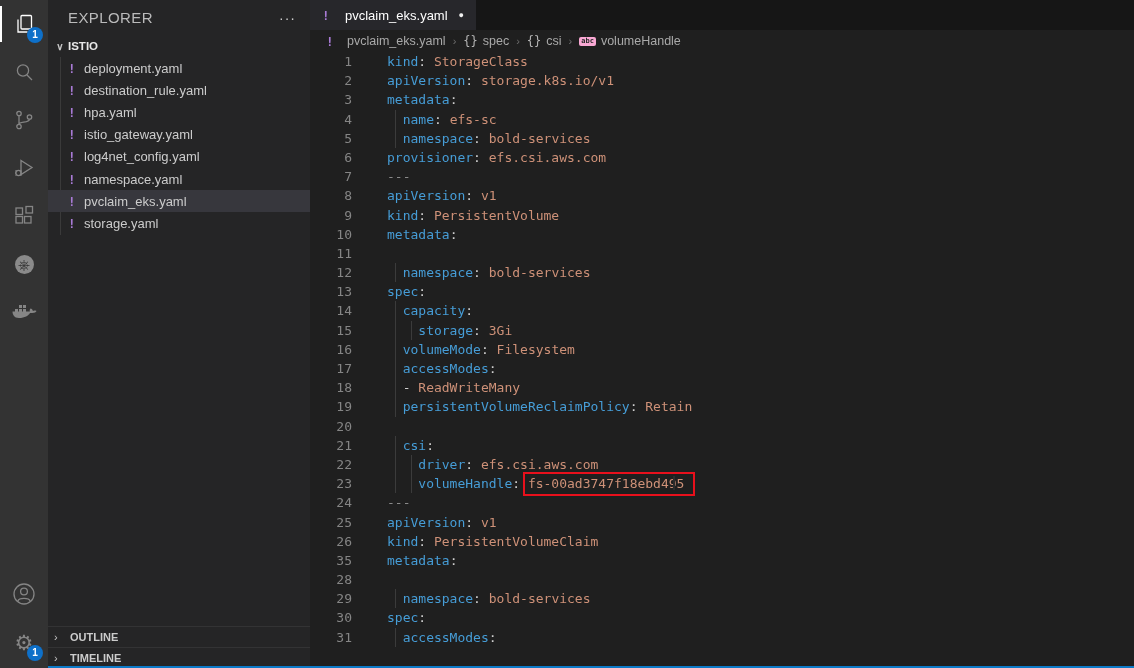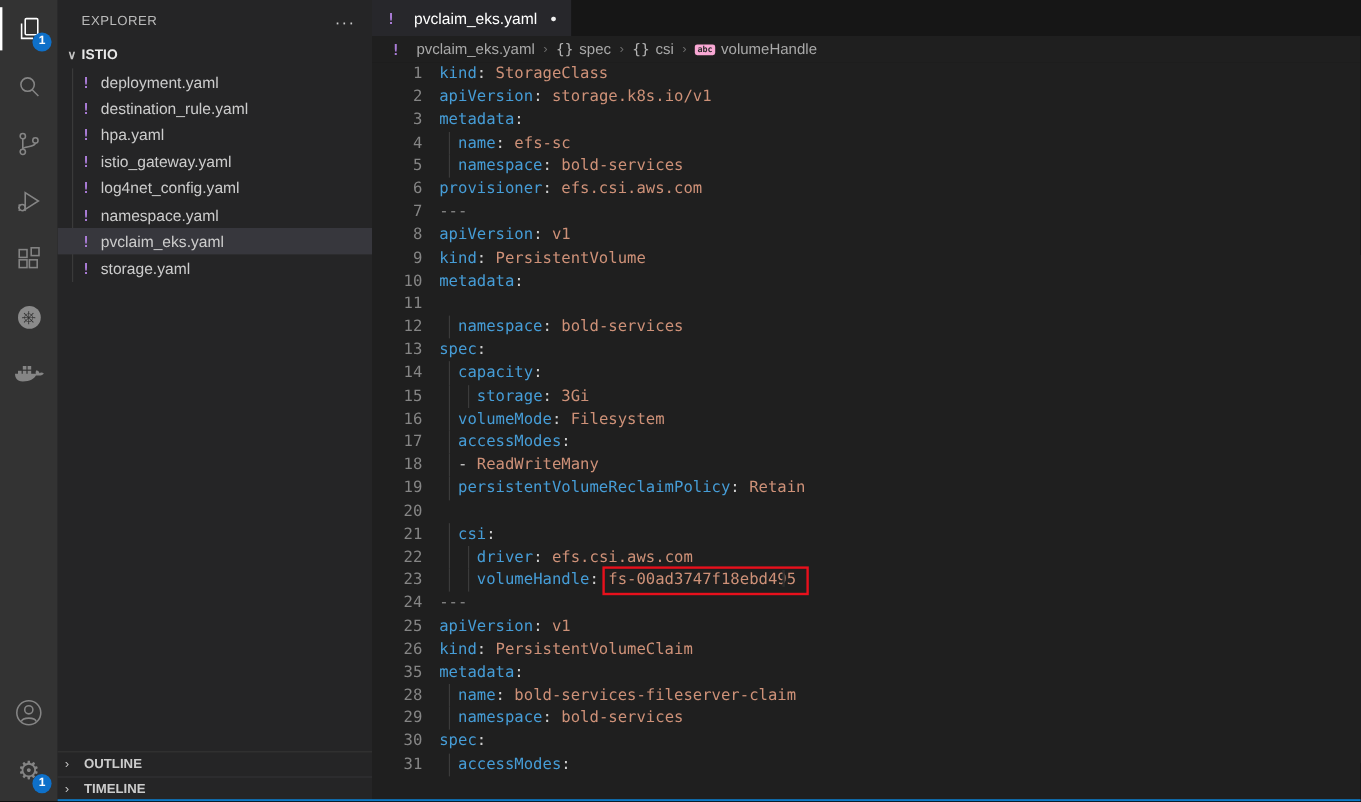--- a/index.html
+++ b/index.html
@@ -17,21 +17,21 @@
   .ab-item.active::before { content:""; position:absolute; left:0; top:6px; width:2px; height:36px; background:#ffffff; }
   .ab-badge { position:absolute; right:5px; bottom:5px; min-width:16px; height:16px; border-radius:8px;
     background:#0e70c9; color:#fff; font-size:10px; line-height:16px; text-align:center; font-weight:bold; z-index:6;}
   .ab-bottom { position:absolute; left:0; bottom:2px; width:48px; }
   .glyph-icon { font-size:21px; color:#858585; line-height:1; }
   .k8s-circle { width:19px; height:19px; border-radius:50%; background:#8a8a8a; color:#303030;
     display:flex; align-items:center; justify-content:center; font-size:15px; line-height:1; }
   
   .sidebar { position:absolute; left:48px; top:0; width:262px; height:668px; background:#252526; z-index:4; }
   .sb-header { position:absolute; left:0; top:0; width:100%; height:35px; display:flex; align-items:center; padding:0 10px 0 20px; }
-  .sb-title { font-size:11px; color:#bbbbbb; letter-spacing:.4px; flex:1; }
+  .sb-title { font-size:15px; color:#bbbbbb; letter-spacing:.4px; flex:1; }
   .sb-menu { color:#cccccc; font-size:14px; letter-spacing:1px; padding:0 4px; }
   .sb-section { position:absolute; left:0; top:35px; width:100%; height:22px; display:flex; align-items:center; font-weight:bold; font-size:11.5px; color:#e8e8e8; }
   .sb-chev { width:16px; text-align:center; margin-left:4px; color:#c5c5c5; font-size:10px; }
   .file-list { position:absolute; left:0; top:57px; width:100%; }
   .file-row { height:22.2px; display:flex; align-items:center; padding-left:20px; font-size:13px; color:#cccccc; white-space:nowrap; }
   .file-row.selected { background:#37373d; }
   .warn-glyph { color:#a97bd6; font-weight:bold; width:9px; margin-right:7px; font-size:12.5px; font-family:"DejaVu Sans Mono", monospace; }
   .tree-guide { position:absolute; left:12px; top:57px; width:1px; height:178px; background:#3a3a3a; }
   .sb-panels { position:absolute; left:0; bottom:0; width:100%; }
   .panel-row { height:21px; border-top:1px solid #333334; display:flex; align-items:center; font-size:11px; font-weight:bold; color:#cccccc; }
@@ -44,21 +44,21 @@
   .breadcrumb { position:absolute; left:310px; top:30px; width:824px; height:22px; background:#1f1f1f;
     display:flex; align-items:center; padding-left:16px; gap:7px; font-size:12.5px; color:#a9a9a9; white-space:nowrap; }
   .bc-sep { color:#6d6d6d; font-size:11px; }
   .bc-obj { color:#b5b5b5; font-family:"DejaVu Sans Mono", monospace; font-size:12px; }
   .bc-str { display:inline-block; background:#f9a8d4; color:#2b2b2b; border-radius:2px; font-size:7px; font-weight:bold;
     padding:1px 2px; line-height:1; font-family:"DejaVu Sans Mono", monospace; }
   .editor { position:absolute; left:310px; top:52px; width:824px; height:616px; background:#1f1f1f; overflow:hidden; }
   .schema-row { height:19.2px; padding-left:68px; font-size:11.5px; color:#848484; line-height:19.2px; white-space:nowrap; overflow:hidden; }
   .cl { height:19.2px; display:flex; white-space:pre; font-family:"DejaVu Sans Mono", monospace; font-size:13px; line-height:19.2px; }
   .num { width:42px; text-align:right; color:#858585; flex:none; }
-  .code { position:relative; margin-left:14px; }
+  .code { position:relative; margin-left:35px; }
   .code .g { position:absolute; top:0; width:1px; height:19.2px; background:#3b3b3b; }
   .tk-key { color:#469dd7; }
   .tk-pun { color:#cfcfcf; }
   .tk-val { color:#ce9178; }
   .tk-doc { color:#8a8a8a; }
   .redbox { display:inline-block; border:2px solid #e8101c; padding:0 9px 1px 3px; margin:-3px -12px -3px -5px; }
   .ibeam { display:inline-block; width:2px; height:14px; background:#2c2c2c; vertical-align:-2px; margin-left:-10px; }
   
   .status-sliver { position:absolute; left:48px; bottom:0; width:1086px; height:2px; background:#0c7ac8; z-index:7; }
 </style>
@@ -244,21 +244,21 @@
         <div class="cl"><span class="num">18</span><span class="code"><i class="g" style="left: 8px;"></i><span class="tk-pun">  - </span><span class="tk-val">ReadWriteMany</span></span></div>
         <div class="cl"><span class="num">19</span><span class="code"><i class="g" style="left: 8px;"></i><span class="tk-pun">  </span><span class="tk-key">persistentVolumeReclaimPolicy</span><span class="tk-pun">: </span><span class="tk-val">Retain</span></span></div>
         <div class="cl"><span class="num">20</span></div>
         <div class="cl"><span class="num">21</span><span class="code"><i class="g" style="left: 8px;"></i><span class="tk-pun">  </span><span class="tk-key">csi</span><span class="tk-pun">:</span></span></div>
         <div class="cl"><span class="num">22</span><span class="code"><i class="g" style="left: 8px;"></i><i class="g" style="left: 24px;"></i><span class="tk-pun">    </span><span class="tk-key">driver</span><span class="tk-pun">: </span><span class="tk-val">efs.csi.aws.com</span></span></div>
         <div class="cl"><span class="num">23</span><span class="code"><i class="g" style="left: 8px;"></i><i class="g" style="left: 24px;"></i><span class="tk-pun">    </span><span class="tk-key">volumeHandle</span><span class="tk-pun">: </span><span class="redbox"><span class="tk-val">fs-00ad3747f18ebd495</span></span><span class="ibeam"></span></span></div>
         <div class="cl"><span class="num">24</span><span class="code"><span class="tk-doc">---</span></span></div>
         <div class="cl"><span class="num">25</span><span class="code"><span class="tk-key">apiVersion</span><span class="tk-pun">: </span><span class="tk-val">v1</span></span></div>
         <div class="cl"><span class="num">26</span><span class="code"><span class="tk-key">kind</span><span class="tk-pun">: </span><span class="tk-val">PersistentVolumeClaim</span></span></div>
         <div class="cl"><span class="num">35</span><span class="code"><span class="tk-key">metadata</span><span class="tk-pun">:</span></span></div>
-        <div class="cl"><span class="num">28</span><span class="code"><i class="g" style="left: 8px;"></i><span class="tk-pun">  </span><span class="tk-key">name</span><span class="tk-pun">: </span><span class="tk-val">bold-services-fileserver-claim</span></span></div>
+        <div class="cl"><span class="num">28</span></div>
         <div class="cl"><span class="num">29</span><span class="code"><i class="g" style="left: 8px;"></i><span class="tk-pun">  </span><span class="tk-key">namespace</span><span class="tk-pun">: </span><span class="tk-val">bold-services</span></span></div>
         <div class="cl"><span class="num">30</span><span class="code"><span class="tk-key">spec</span><span class="tk-pun">:</span></span></div>
         <div class="cl"><span class="num">31</span><span class="code"><i class="g" style="left: 8px;"></i><span class="tk-pun">  </span><span class="tk-key">accessModes</span><span class="tk-pun">:</span></span></div>
       </div>
   </div>
 
   <div class="status-sliver"></div>
 </div>
 
 </body></html>

